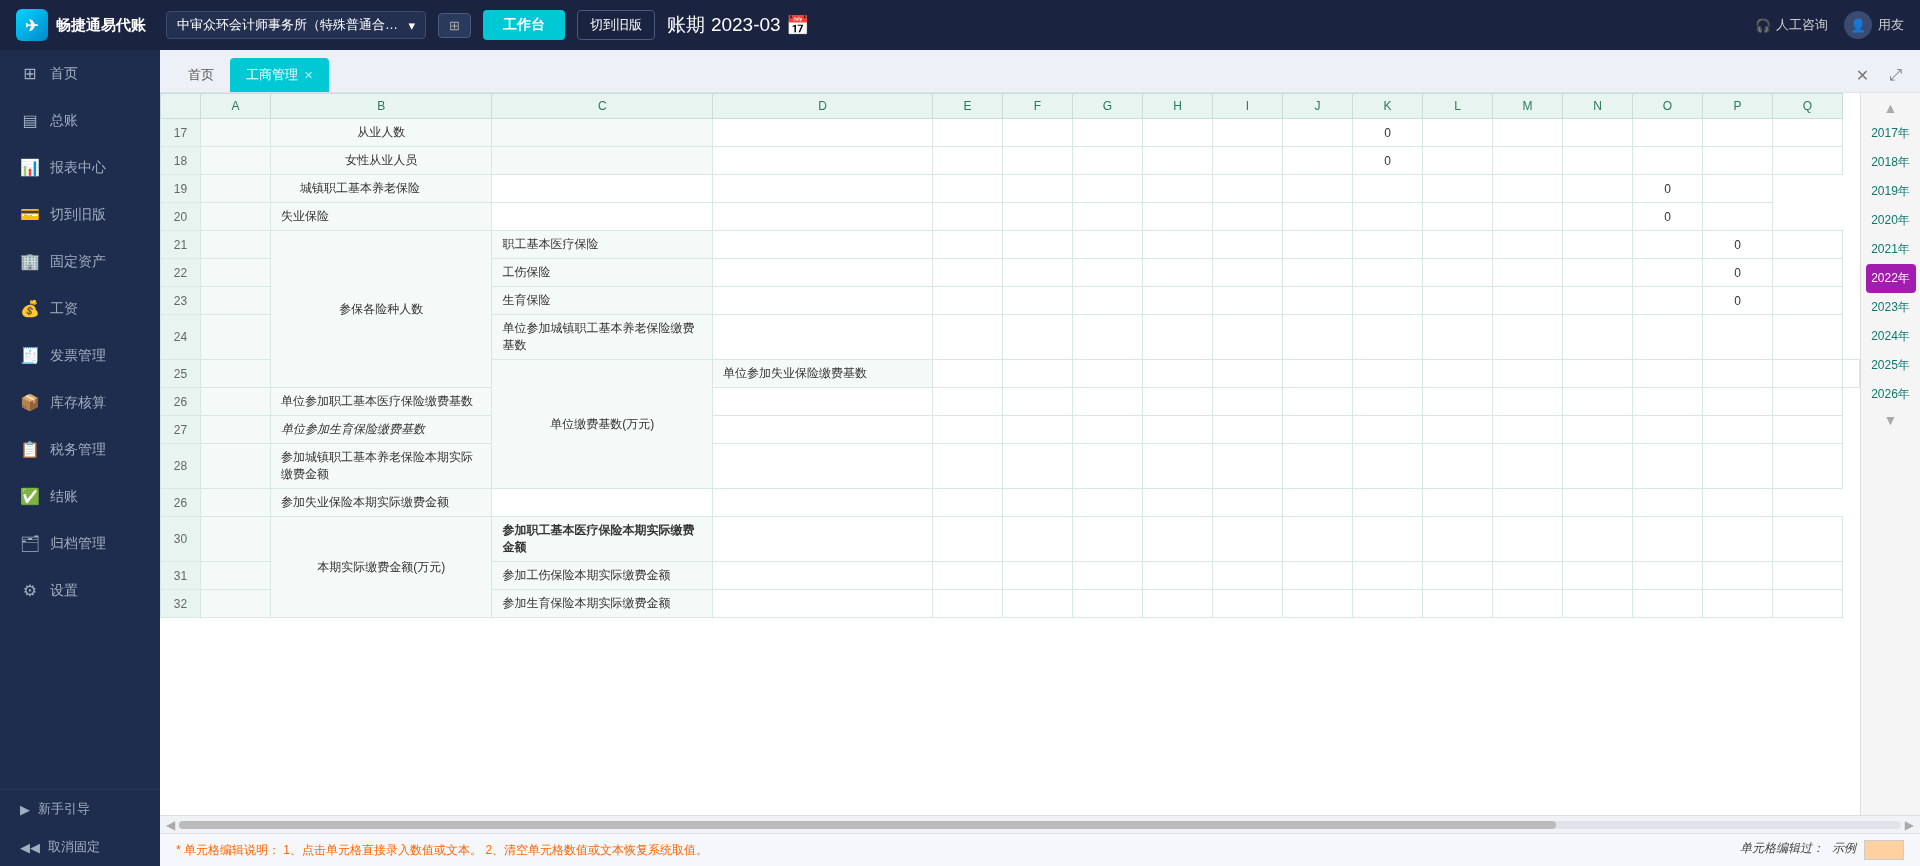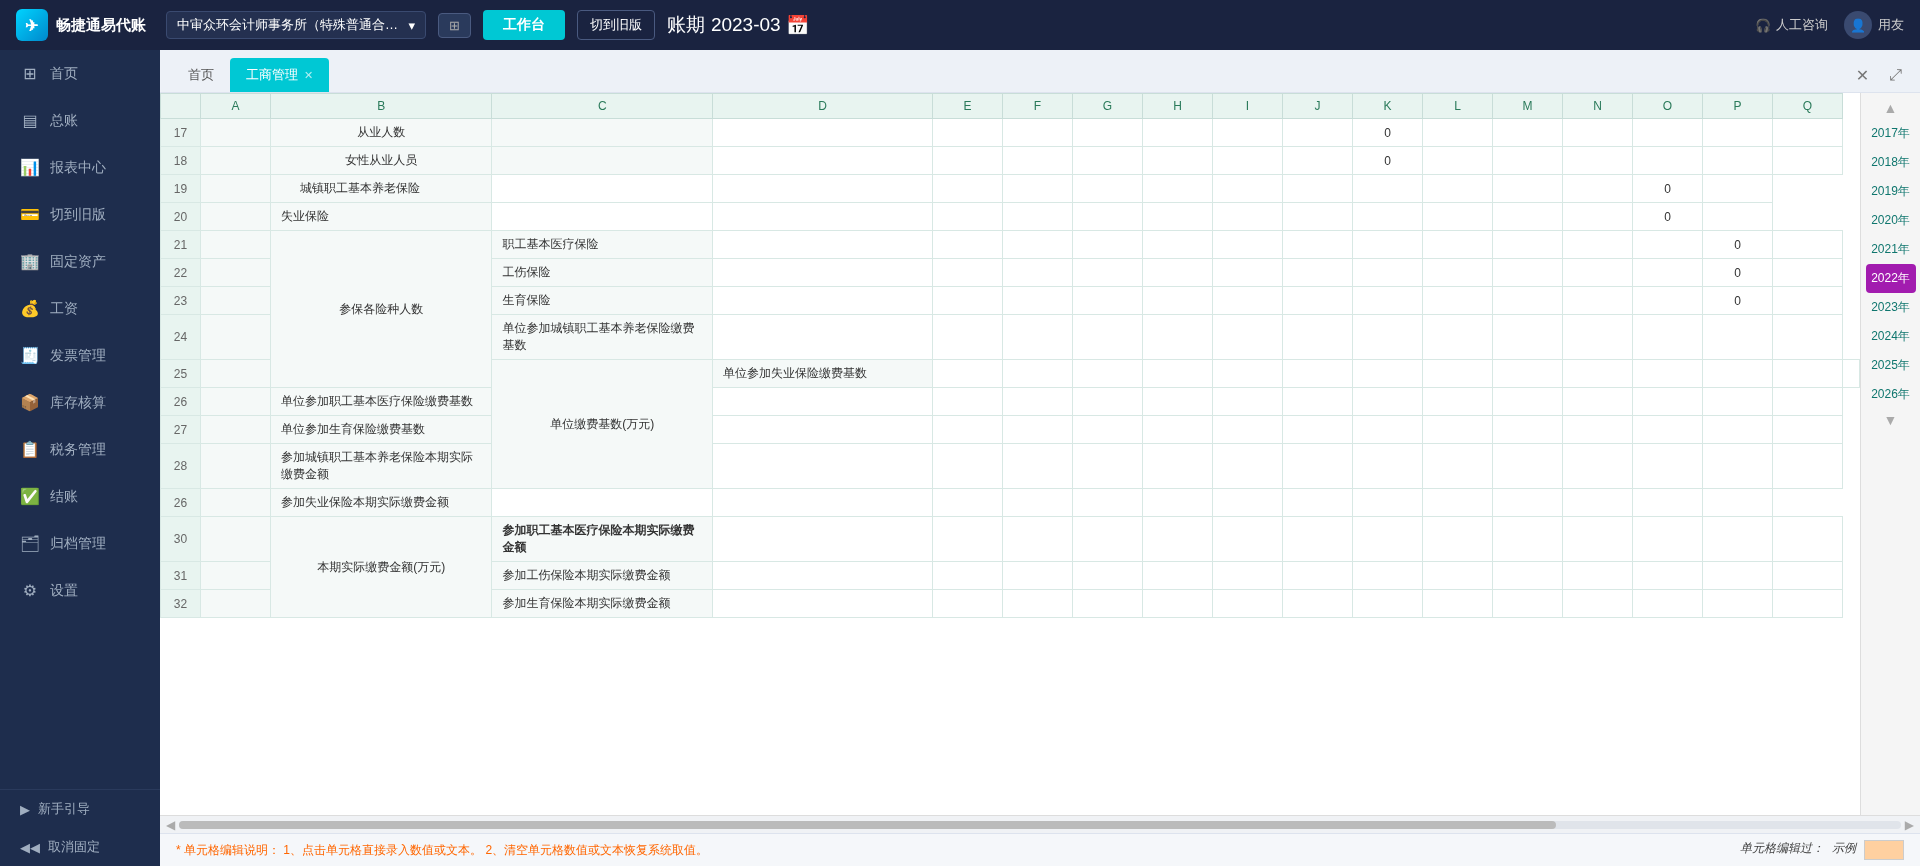--- a/index.html
+++ b/index.html
@@ -420,21 +420,21 @@
                   <td class="data-cell"></td>
                   <td class="data-cell"></td>
                   <td class="data-cell"></td>
                   <td class="data-cell"></td>
                   <td class="data-cell"></td>
                   <td class="data-cell"></td>
                 </tr>
                 <tr>
                   <td class="row-num">27</td>
                   <td class="label-a"></td>
-                  <td class="label-c" style="min-width: 220px;">单位参加生育保险缴费基数</td>
+                  <td class="label-c" style="min-width: 220px; font-style: italic;">单位参加生育保险缴费基数</td>
                   <td class="data-cell"></td>
                   <td class="data-cell"></td>
                   <td class="data-cell"></td>
                   <td class="data-cell"></td>
                   <td class="data-cell"></td>
                   <td class="data-cell"></td>
                   <td class="data-cell"></td>
                   <td class="data-cell"></td>
                   <td class="data-cell"></td>
                   <td class="data-cell"></td>

